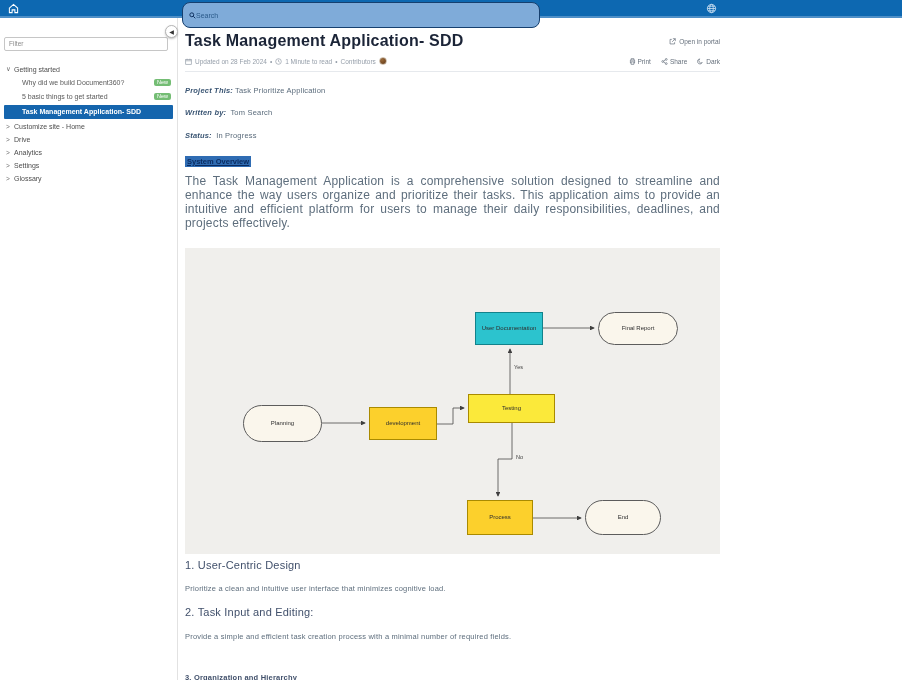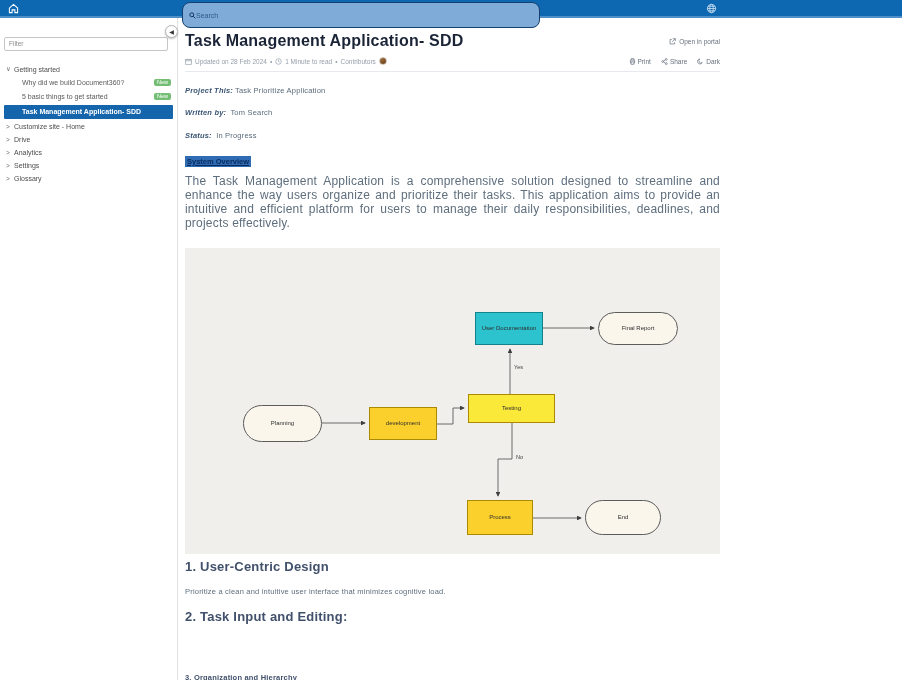--- a/index.html
+++ b/index.html
@@ -65,21 +65,21 @@
 
   .field { font-size:7.5px; margin-top:13.5px; color:#5a6b7b; letter-spacing:.2px; }
   .field .flabel { font-weight:bold; font-style:italic; color:#3a5573; margin-right:2px; }
 
   .hl-heading { display:inline-block; background:#2f6cb3; color:#0a2a5e; font-weight:bold;
     font-size:7.5px; padding:1px 2px; margin-top:16px; text-decoration:underline; }
 
   .para { font-size:12px; color:#5e6e7d; line-height:14px; text-align:justify;
     margin-top:6px; letter-spacing:.2px; }
   .pline { font-size:7.5px; color:#5e6e7d; margin-top:13.5px; letter-spacing:.2px; }
-  .sub-heading { font-size:13px; font-weight:bold; color:#41506b; margin-top:13px;
+  .sub-heading { font-size:11px; font-weight:normal; color:#41506b; margin-top:13px;
     letter-spacing:.2px; }
 
   
   .diagram { position:relative; width:535px; height:306px; background:#f0efec; margin-top:18px; }
   .node { position:absolute; display:flex; align-items:center; justify-content:center;
     font-size:6px; color:#2e2e2e; text-align:center; }
   .n-rect { border:1px solid #a98a00; }
   .n-stadium { background:#faf6ec; border:1px solid #5c5c5c; }
   .edges { position:absolute; left:0; top:0; width:535px; height:306px; }
   .edge-label { position:absolute; font-size:5.5px; color:#3c3c3c; }
@@ -246,16 +246,17 @@
     <div class="node n-rect" style="left:282px;top:252px;width:66px;height:35px;background:#fcd02c;">Process</div>
     <div class="node n-stadium" style="left:400px;top:252px;width:76px;height:35px;border-radius:18px;">End</div>
     <span class="edge-label" style="left:329px;top:116px;">Yes</span>
     <span class="edge-label" style="left:331px;top:206px;">No</span>
   </div>
 
 
   <div class="sub-heading" style="margin-top:5px;">1. User-Centric Design</div>
   <p class="pline">Prioritize a clean and intuitive user interface that minimizes cognitive load.</p>
   <div class="sub-heading">2. Task Input and Editing:</div>
+  <p class="pline">Provide a simple and efficient task creation process with a minimal number of required fields.</p>
 
 </div>
 
 <div class="cutoff">3. Organization and Hierarchy</div>
 
 </body></html>

